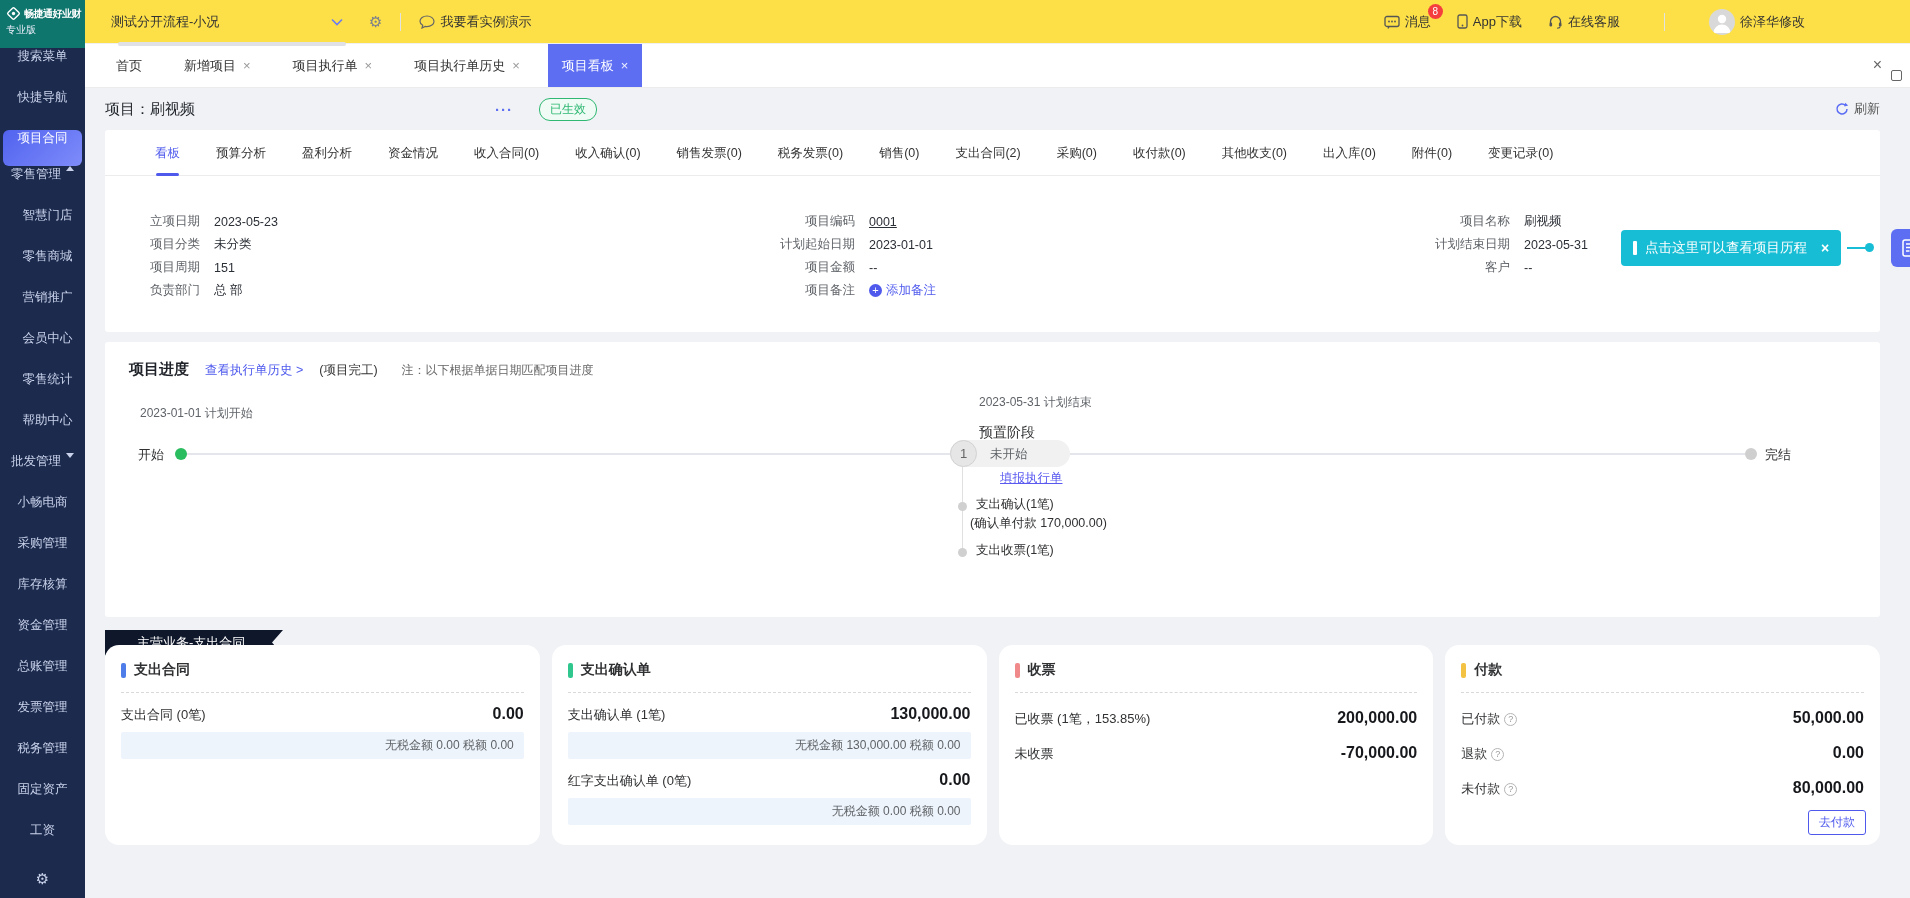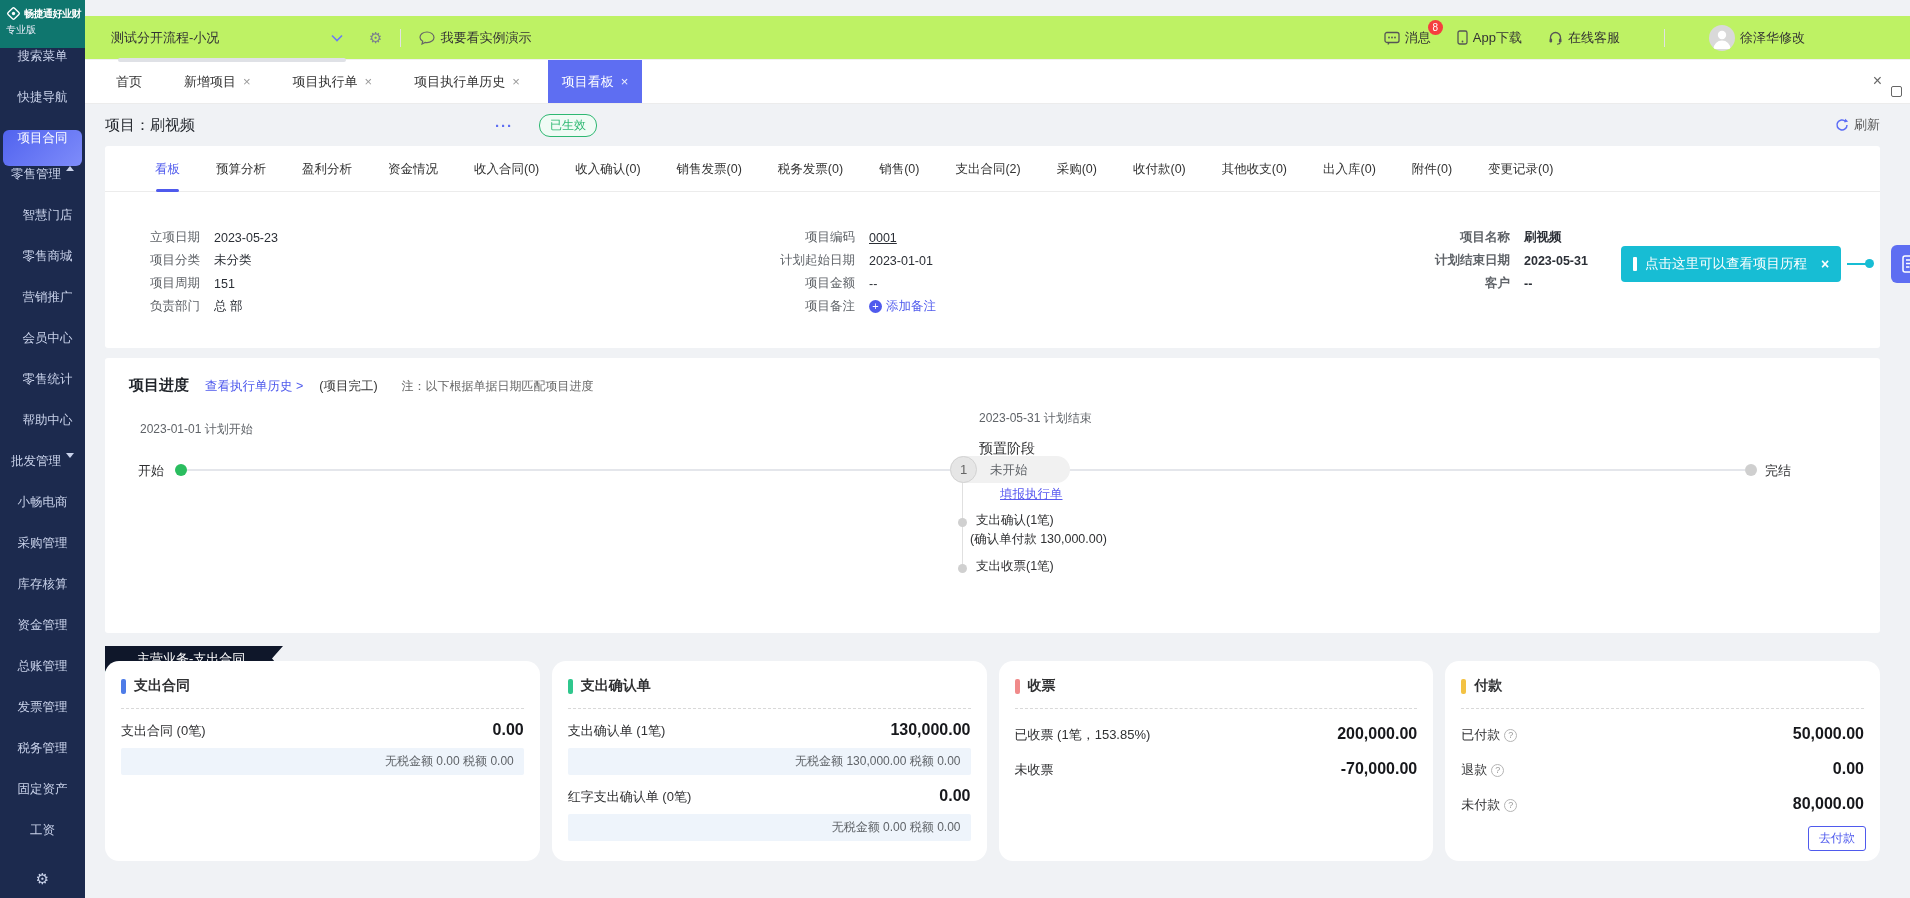--- a/index.html
+++ b/index.html
@@ -21,22 +21,22 @@
     border-radius:6px; margin:0 3px; height:36px; }
   .tri { width:0; height:0; margin-left:5px; }
   .tri-up { border-left:4px solid transparent; border-right:4px solid transparent; border-bottom:5px solid #c9d2ea; }
   .tri-down { border-left:4px solid transparent; border-right:4px solid transparent; border-top:5px solid #c9d2ea; }
   .sidebar-gear { position:absolute; bottom:10px; left:0; right:0; text-align:center;
     color:#c9d2ea; font-size:15px; cursor:pointer; }
 
   
   .main-col { flex:1; display:flex; flex-direction:column; position:relative; }
 
-  .topbar { height:44px; background:#bef264; display:flex; align-items:center;
-    padding:0 105px 0 26px; border-bottom:1px solid #f0f0f0; position:relative;margin-top:16px; }
+  .topbar { height:44px; background:#fde047; display:flex; align-items:center;
+    padding:0 105px 0 26px; border-bottom:1px solid #f0f0f0; position:relative; }
   .workspace-box { width:232px; display:flex; align-items:center; justify-content:space-between; font-size:13px; color:#333; cursor:pointer; }
   .tb-gear { margin-left:26px; color:#7a7f8c; font-size:15px; cursor:pointer; }
   .tb-divider { width:1px; height:18px; background:#e2e2e2; margin:0 18px; }
   .tb-item { display:flex; align-items:center; gap:5px; font-size:13px; color:#333; cursor:pointer; position:relative; }
   .tb-right { margin-left:auto; display:flex; align-items:center; gap:26px; }
   .badge { position:absolute; top:-9px; right:-12px; background:#f53f3f; color:#fff;
     font-size:10px; min-width:15px; height:15px; line-height:15px; border-radius:8px; text-align:center; padding:0 3px; }
   .avatar { width:26px; height:26px; border-radius:50%; background:#d9d9d9; overflow:hidden; }
   .selector-underline { position:absolute; left:33px; bottom:-3px; width:228px; height:4px; background:#dfe1e6; border-radius:2px; z-index:4; }
 
@@ -64,21 +64,21 @@
   .info-panel { position:relative; }
   .subtab-bar { display:flex; gap:36px; padding:0 0 0 50px; height:46px; align-items:center;
     border-bottom:1px solid #ececec; }
   .subtab { font-size:12.5px; color:#333; cursor:pointer; position:relative; height:46px; line-height:46px; white-space:nowrap; }
   .subtab.active { color:#4f5aed; }
   .subtab.active::after { content:""; position:absolute; left:1px; right:1px; bottom:0; height:3px; background:#4f5aed; border-radius:2px; }
 
   .info-grid { display:flex; padding:34px 0 30px 10px; }
   .info-col-1 { width:550px; }
   .info-col-2 { width:670px; }
-  .info-col-3 { flex:1;font-weight:bold; }
+  .info-col-3 { flex:1; }
   .info-row { display:flex; align-items:center; height:23px; font-size:12.5px; }
   .info-label { color:#5f6368; text-align:right; }
   .info-col-1 .info-label { width:85px; }
   .info-col-2 .info-label { width:190px; }
   .info-col-3 .info-label { width:175px; }
   .info-value { margin-left:14px; color:#2b2f36; }
   .link-underline { text-decoration:underline; cursor:pointer; }
   .info-action { margin-left:14px; color:#4f5aed; display:flex; align-items:center; gap:4px; cursor:pointer; }
   .plus-icon { width:13px; height:13px; border-radius:50%; background:#4f5aed; color:#fff;
     font-size:11px; line-height:13px; text-align:center; display:inline-block; }
@@ -449,21 +449,21 @@
       <span class="tl-abs tl-end-date">2023-05-31 计划结束</span>
       <span class="tl-abs tl-stage-name">预置阶段</span>
       <span class="tl-abs tl-stage">
         <span class="tl-stage-no">1</span>
         <span class="tl-stage-status">未开始</span>
       </span>
       <span class="tl-abs tl-action">填报执行单</span>
       <span class="tl-abs tl-vline"></span>
       <span class="tl-abs tl-dot-sm d1"></span>
       <span class="tl-abs tl-ev ev1">支出确认(1笔)</span>
-      <span class="tl-abs tl-ev ev1d">(确认单付款 130,000.00)</span>
+      <span class="tl-abs tl-ev ev1d">(确认单付款 170,000.00)</span>
       <span class="tl-abs tl-dot-sm d2"></span>
       <span class="tl-abs tl-ev ev2">支出收票(1笔)</span>
       <span class="tl-abs tl-end-dot"></span>
       <span class="tl-abs tl-finish">完结</span>
     </div>
 
     <div class="ribbon">主营业务-支出合同</div>
     <div class="ribbon-fold"></div>
     <div class="cards-row">
         <div class="card">

